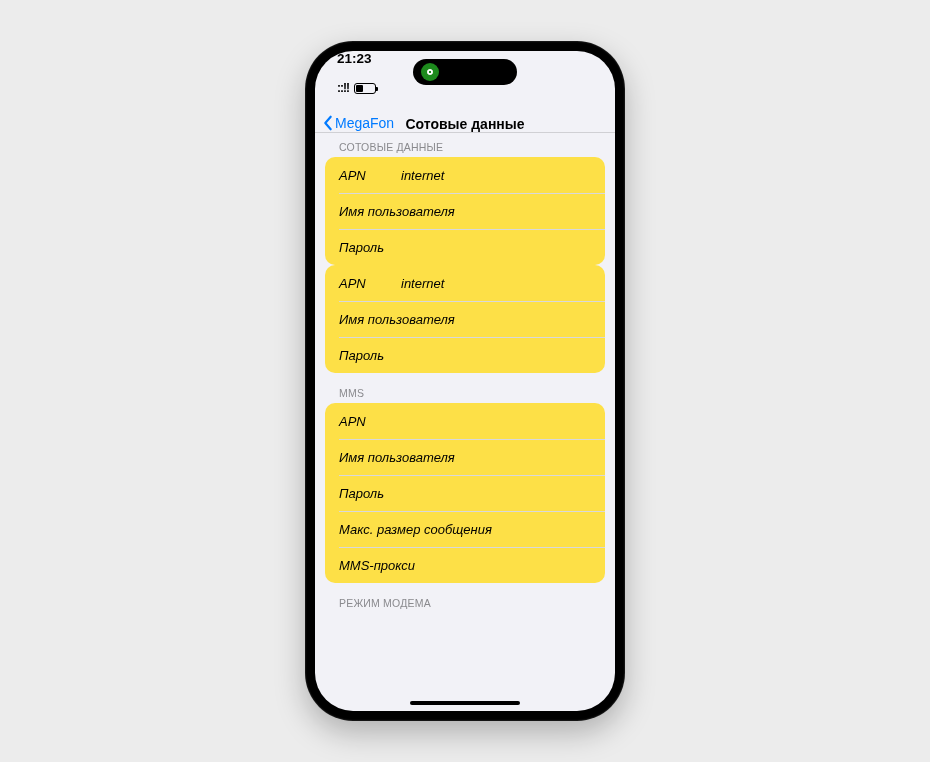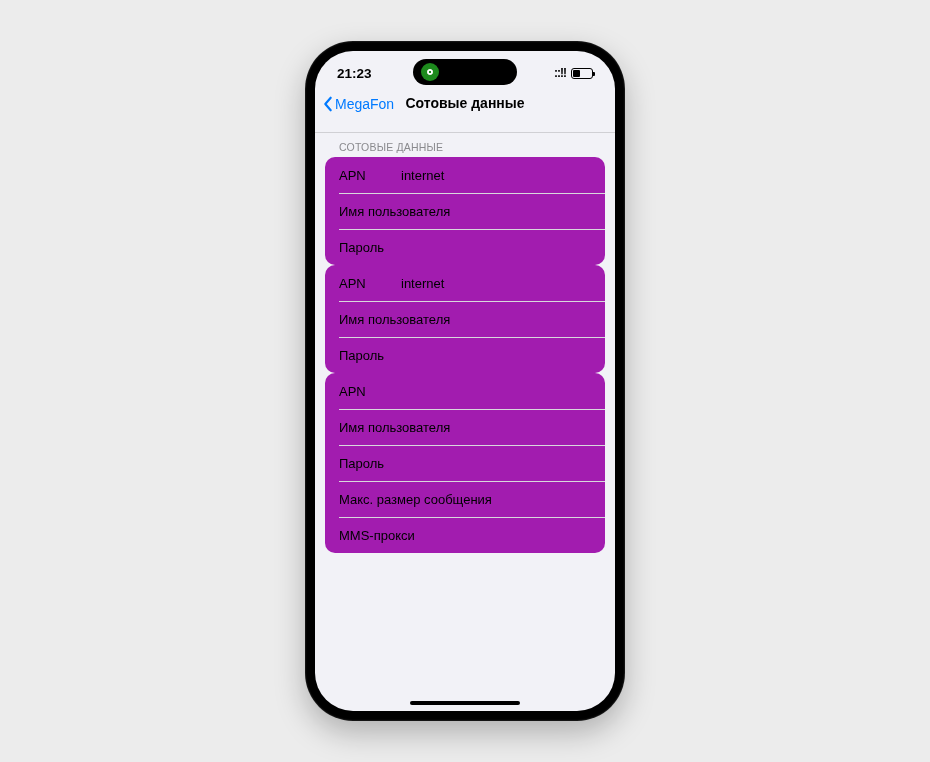--- a/index.html
+++ b/index.html
@@ -29,25 +29,26 @@
     border-radius: 38px;
     overflow: hidden;
     display: flex;
     flex-direction: column;
     position: relative;
   }
   
   .statusbar {
     height: 44px;
     display: flex;
-    align-items: center;
+    align-items: flex-start;
     justify-content: space-between;
     padding: 0 22px 0 22px;
     position: relative;
     flex-shrink: 0;
+    flex-direction: column;
   }
   .time {
     font-size: 13.5px;
     font-weight: 600;
     color: #000;
   }
   .island {
     position: absolute;
     left: 50%;
     top: 8px;
@@ -72,21 +73,21 @@
   .battery::after {
     content:""; position:absolute; right:-3px; top:3px; width:2px; height:4px; background:#000; border-radius:0 1px 1px 0;
   }
   .battery .fill { position:absolute; left:1px; top:1px; bottom:1px; width:35%; background:#000; border-radius:1px; }
   
   .navbar {
     height: 38px;
     border-bottom: 0.5px solid #d0d0d4;
     background:#f2f2f7;
     display:flex;
-    align-items:flex-start;
+    align-items:flex-end;
     position:relative;
     flex-shrink:0;
     padding: 0 6px;
   }
   .back {
     display:flex;align-items:center;color:#007aff;font-size:14px;cursor:pointer;
   }
   .back svg { width:14px;height:18px; }
   .navtitle {
     position:absolute; left:50%; transform:translateX(-50%);
@@ -104,24 +105,25 @@
   }
   .section-header {
     font-size: 10.5px;
     color: #8a8a8e;
     padding: 14px 24px 4px;
     text-transform: uppercase;
     letter-spacing: 0.2px;
   }
   .section-header.first { padding-top: 8px; }
   .group {
-    background:#a21caf;
+    background:#fde047;
     margin: 0 10px;
     border-radius:10px;
     overflow:hidden;
+    font-style:italic;
   }
   .row {
     display:flex;
     align-items:center;
     min-height:36px;
     padding: 0 14px;
     font-size:13px;
     color:#000;
     position:relative;
   }
@@ -196,37 +198,39 @@
             <span class="value">internet</span>
           </div>
           <div class="row wide">
             <span class="label">Имя пользователя</span>
           </div>
           <div class="row wide">
             <span class="label">Пароль</span>
           </div>
         </div>
 
+        <div class="section-header">MMS</div>
         <div class="group">
           <div class="row wide">
             <span class="label">APN</span>
           </div>
           <div class="row wide">
             <span class="label">Имя пользователя</span>
           </div>
           <div class="row wide">
             <span class="label">Пароль</span>
           </div>
           <div class="row wide">
             <span class="label">Макс. размер сообщения</span>
           </div>
           <div class="row wide">
             <span class="label">MMS-прокси</span>
           </div>
         </div>
 
+        <div class="section-header">РЕЖИМ МОДЕМА</div>
 
       </div>
     </div>
 
     <div class="home-indicator"></div>
   </div>
 </div>
 
 </body></html>

